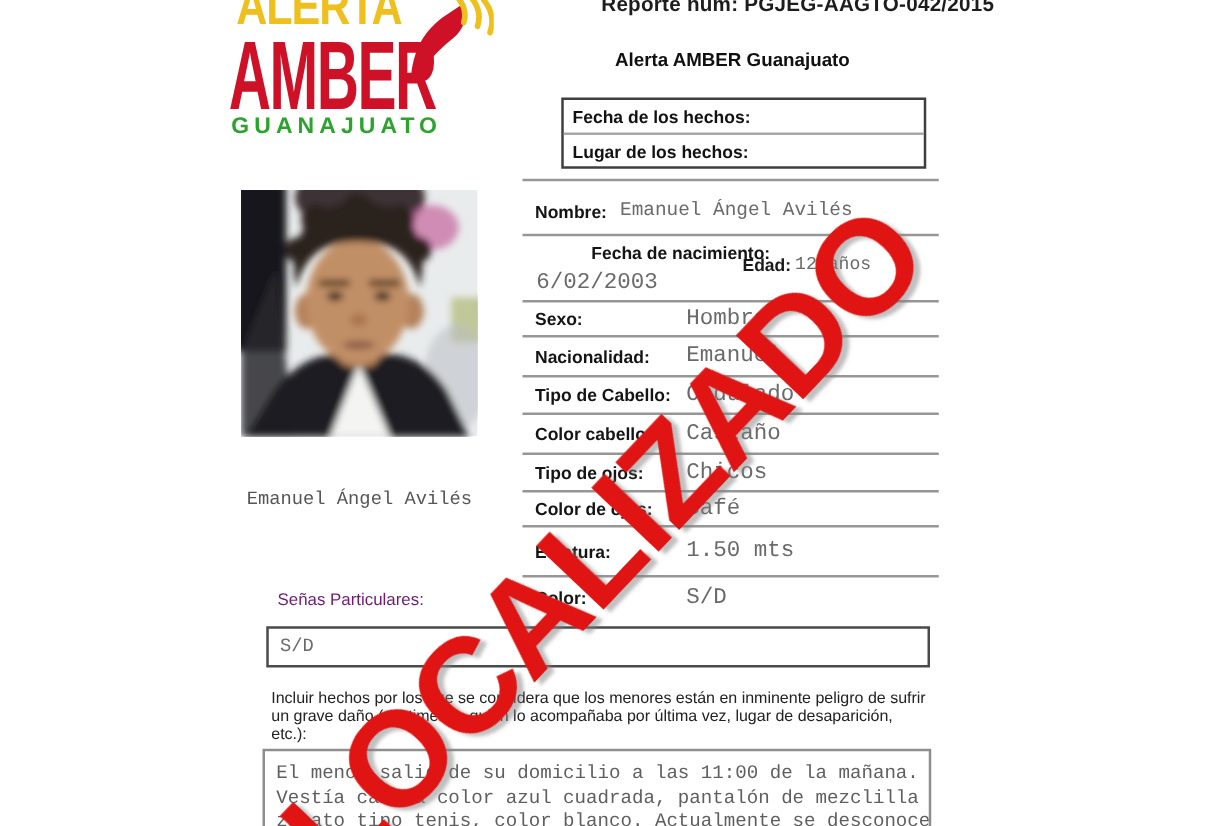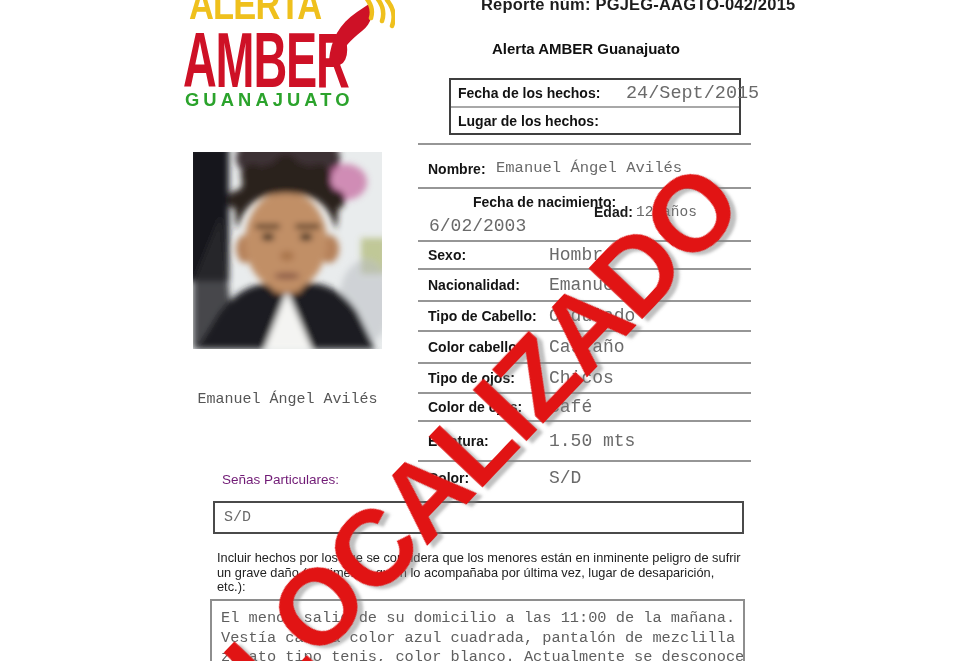--- a/index.html
+++ b/index.html
@@ -94,21 +94,20 @@
     <path d="M54,0 q9,11 5,23" fill="none" stroke="#EFC01D" stroke-width="4.5" stroke-linecap="round"></path>
     <path d="M64,2 q10,12 5,26" fill="none" stroke="#EFC01D" stroke-width="4.5" stroke-linecap="round"></path>
   </svg>
 </div>
 
 <div class="abs doc-title">Alerta AMBER Guanajuato</div>
 
 <div class="abs facts-box" id="facts-box">
     <div class="facts-row">
       <span class="flabel">Fecha de los hechos:</span>
-      <span class="fvalue mono">24/Sept/2015</span>
     </div>
     <div class="facts-row">
       <span class="flabel">Lugar de los hechos:</span>
     </div>
   </div>
 
 <div class="abs photo">
   <svg width="189" height="197" viewBox="0 0 189 197">
     <defs>
         <filter id="pb" x="-20%" y="-20%" width="140%" height="140%">

